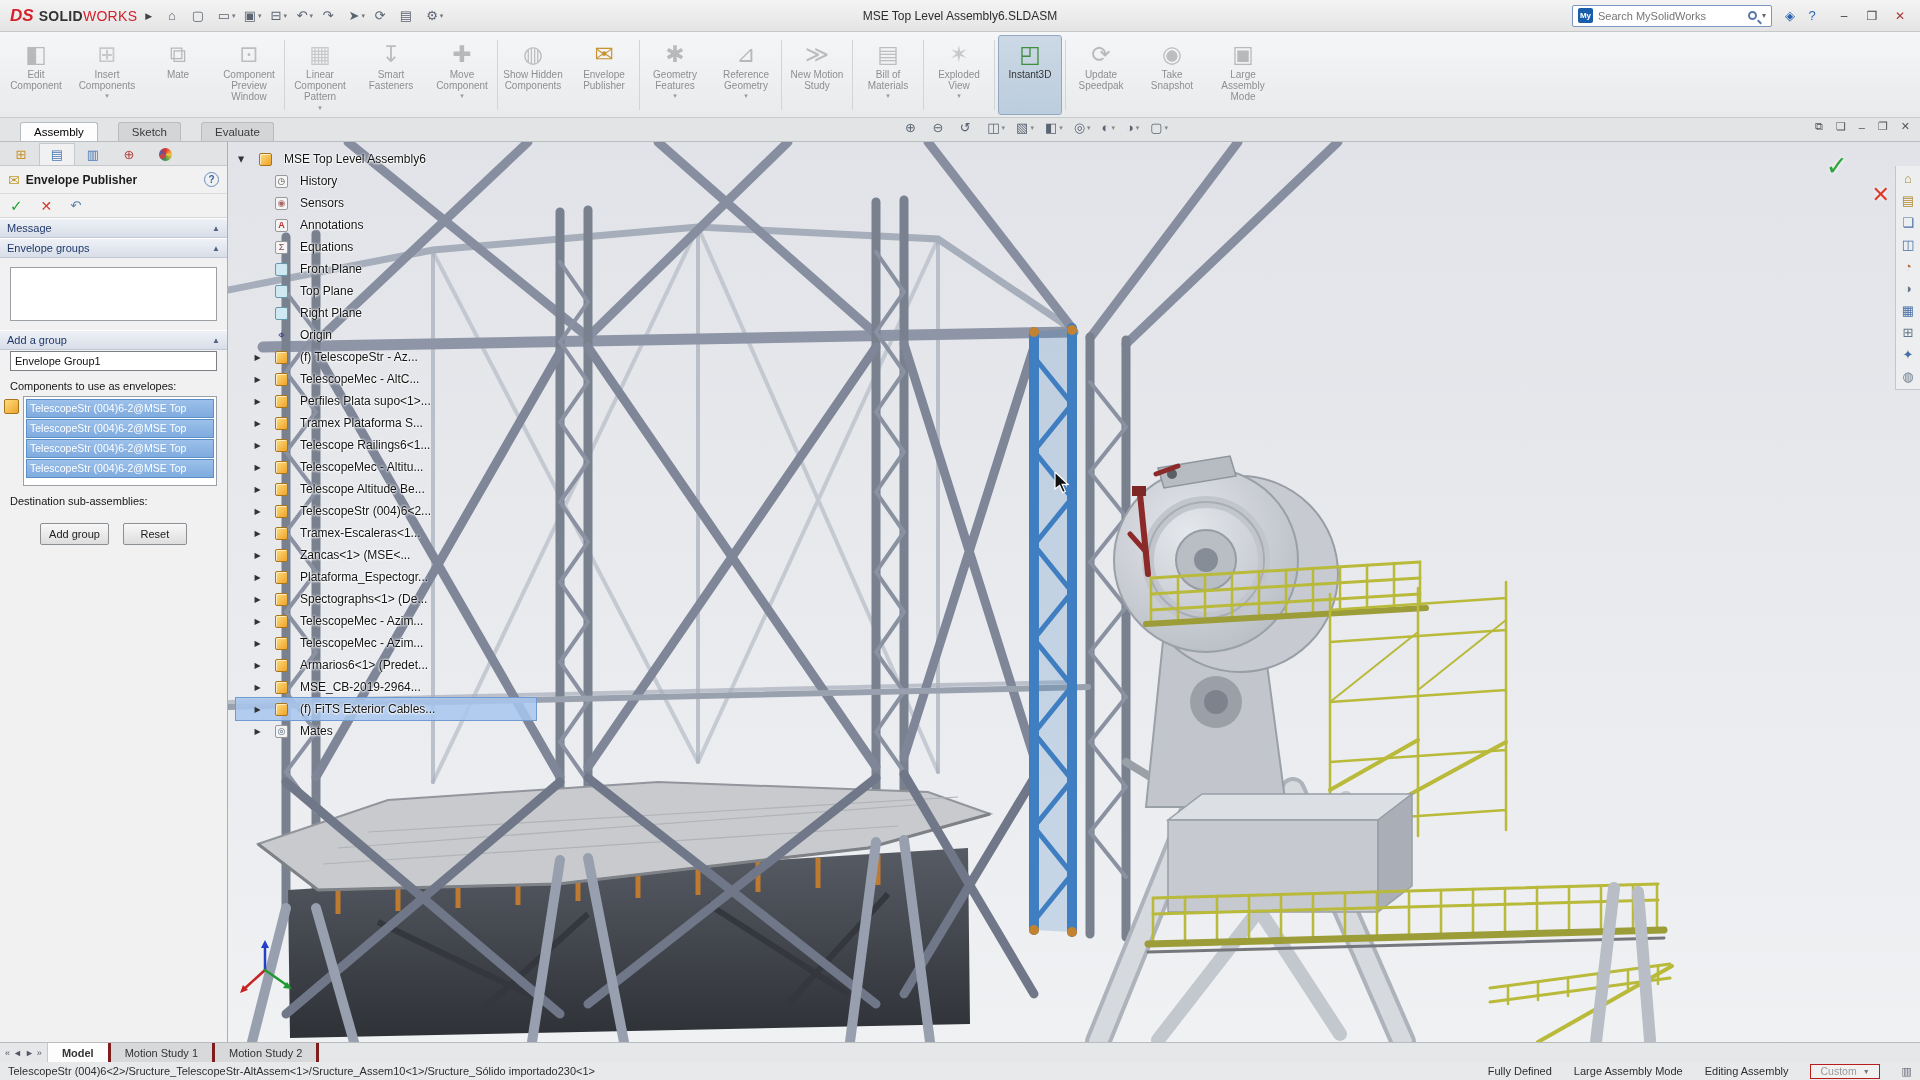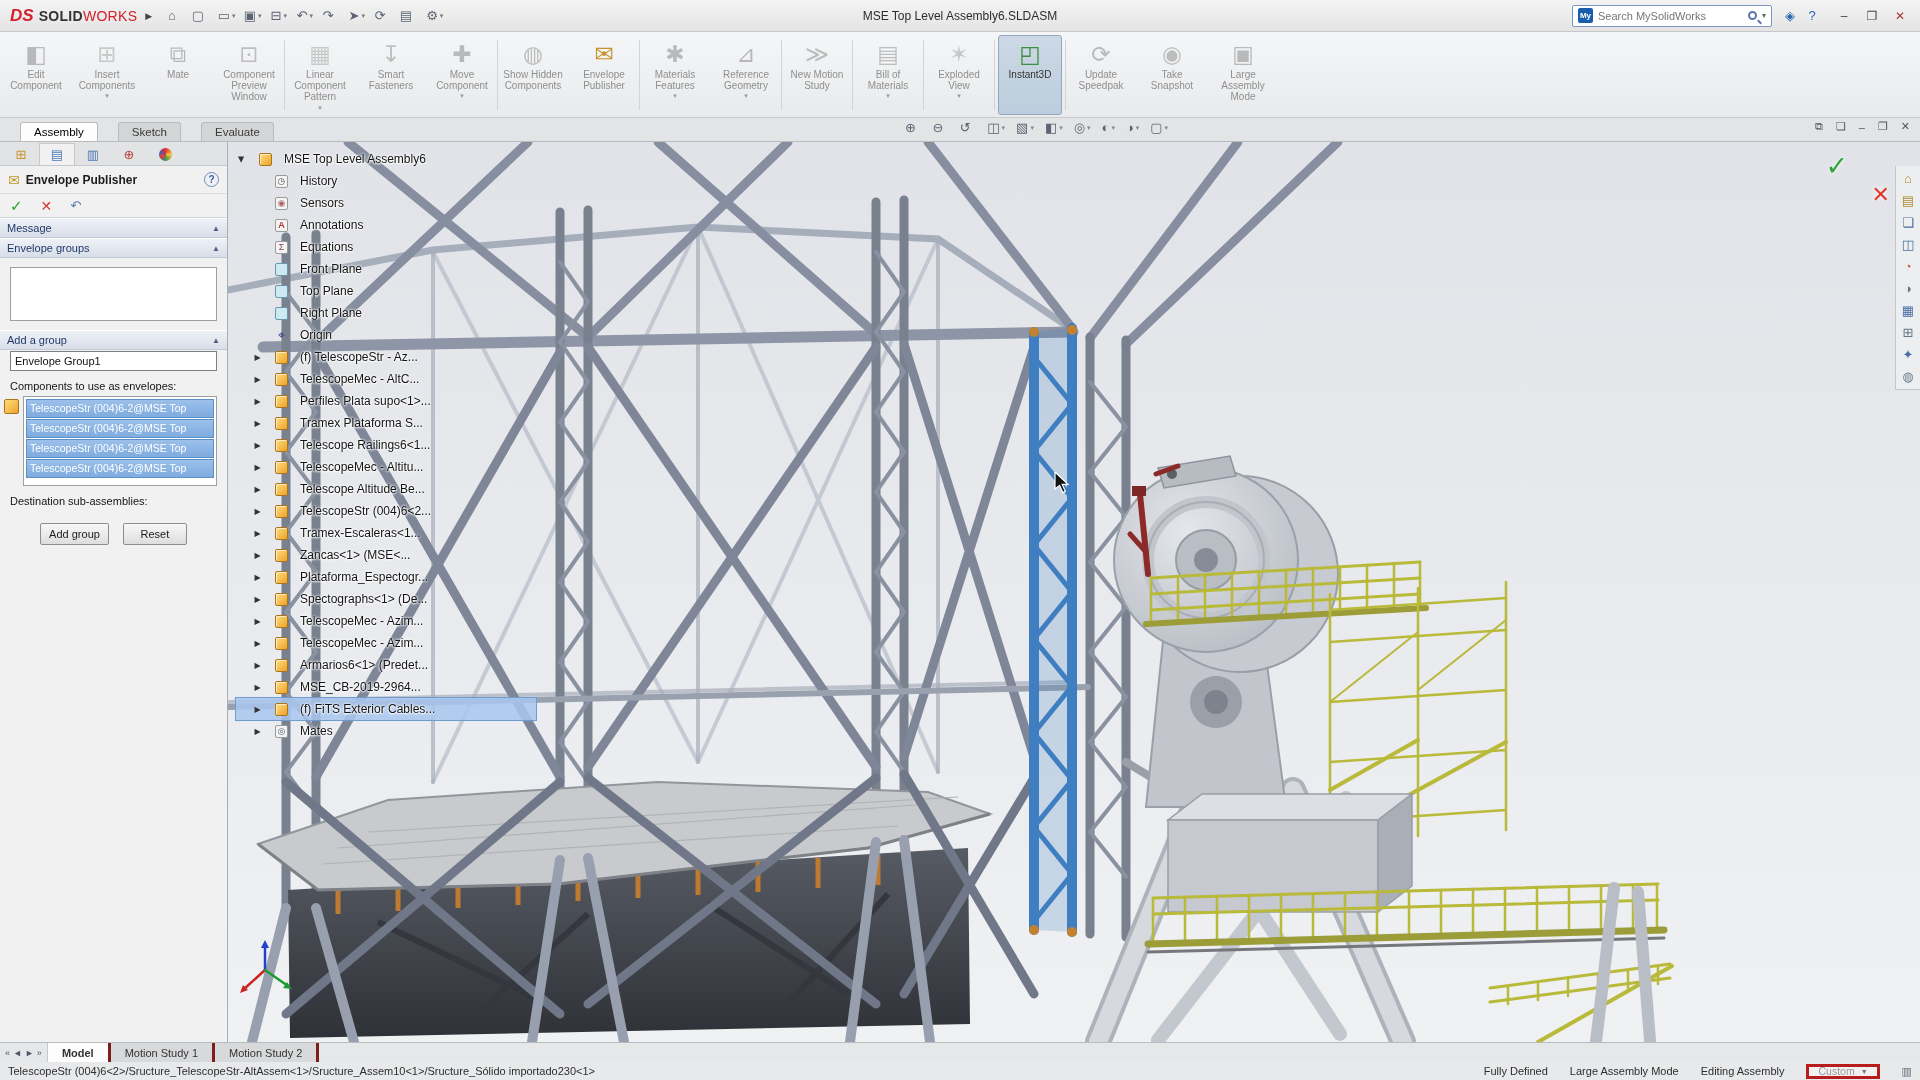--- a/index.html
+++ b/index.html
@@ -125,21 +125,21 @@
   
   #bottom-tabs{height:20px;flex:0 0 20px;background:#e6e7e9;border-top:1px solid #b9bcbf;display:flex;align-items:stretch;font-size:11px}
   .bnav{display:flex;align-items:center;gap:3px;padding:0 5px;color:#556;font-size:9px;border-right:1px solid #c6c9cc}
   .btab{padding:0 14px;display:flex;align-items:center;border-right:3px solid #7f1d1d;color:#333;background:#d8d9db}
   .btab.active{background:#fdfdfd;font-weight:bold}
 
   
   #statusbar{height:18px;flex:0 0 18px;background:#e8e9eb;display:flex;align-items:center;padding:0 8px;font-size:11px;color:#2e2e2e;gap:22px}
   #status-path{flex:1;white-space:nowrap;overflow:hidden;text-overflow:ellipsis}
   .stitem{white-space:nowrap}
-  #status-custom{display:flex;align-items:center;gap:6px;border:3px solid #b91c1c;background:#f1f1f1;color:#999;padding:0 9px;height:15px;font-size:10.5px}
+  #status-custom{display:flex;align-items:center;gap:6px;border:1px solid #b91c1c;background:#f1f1f1;color:#999;padding:0 9px;height:15px;font-size:10.5px}
   #status-custom .dd{font-size:7px;color:#777}
   .st-ico{color:#667;font-size:11px}
 </style>
 </head>
 <body>
 
 <div id="app">
 
   <div id="titlebar">
     <div class="logo">
@@ -285,21 +285,21 @@
         <div class="rbtn enabled">
           <span class="ric" style="color: rgb(200, 146, 46);">✉</span>
           <span class="rlabel">Envelope Publisher</span>
           <span class="dd" style="visibility: hidden;">▾</span>
         </div>
         <span class="rsep"></span>
       </div>
       <div style="display:flex">
         <div class="rbtn disabled">
           <span class="ric" style="color: rgb(74, 122, 181);">✱</span>
-          <span class="rlabel">Materials Features</span>
+          <span class="rlabel">Geometry Features</span>
           <span class="dd">▾</span>
         </div>
         <span class="rsep" style="visibility: hidden;"></span>
       </div>
       <div style="display:flex">
         <div class="rbtn disabled">
           <span class="ric" style="color: rgb(74, 122, 181);">⊿</span>
           <span class="rlabel">Reference Geometry</span>
           <span class="dd">▾</span>
         </div>

